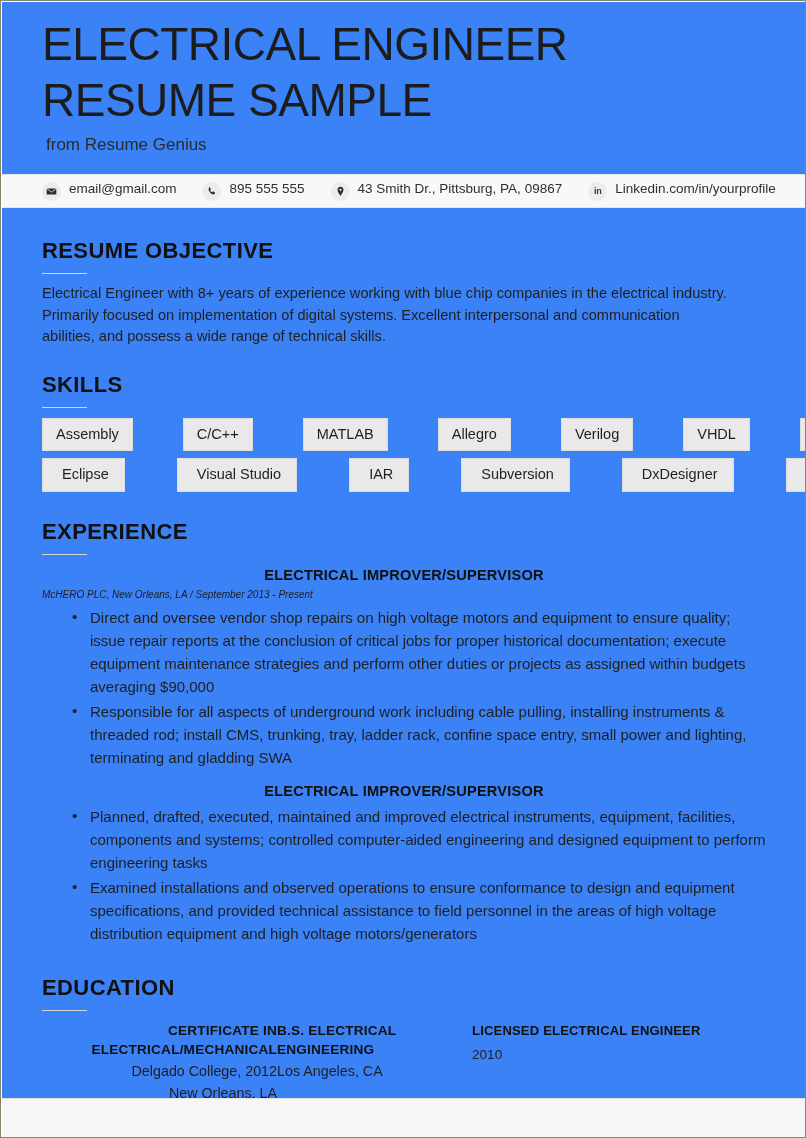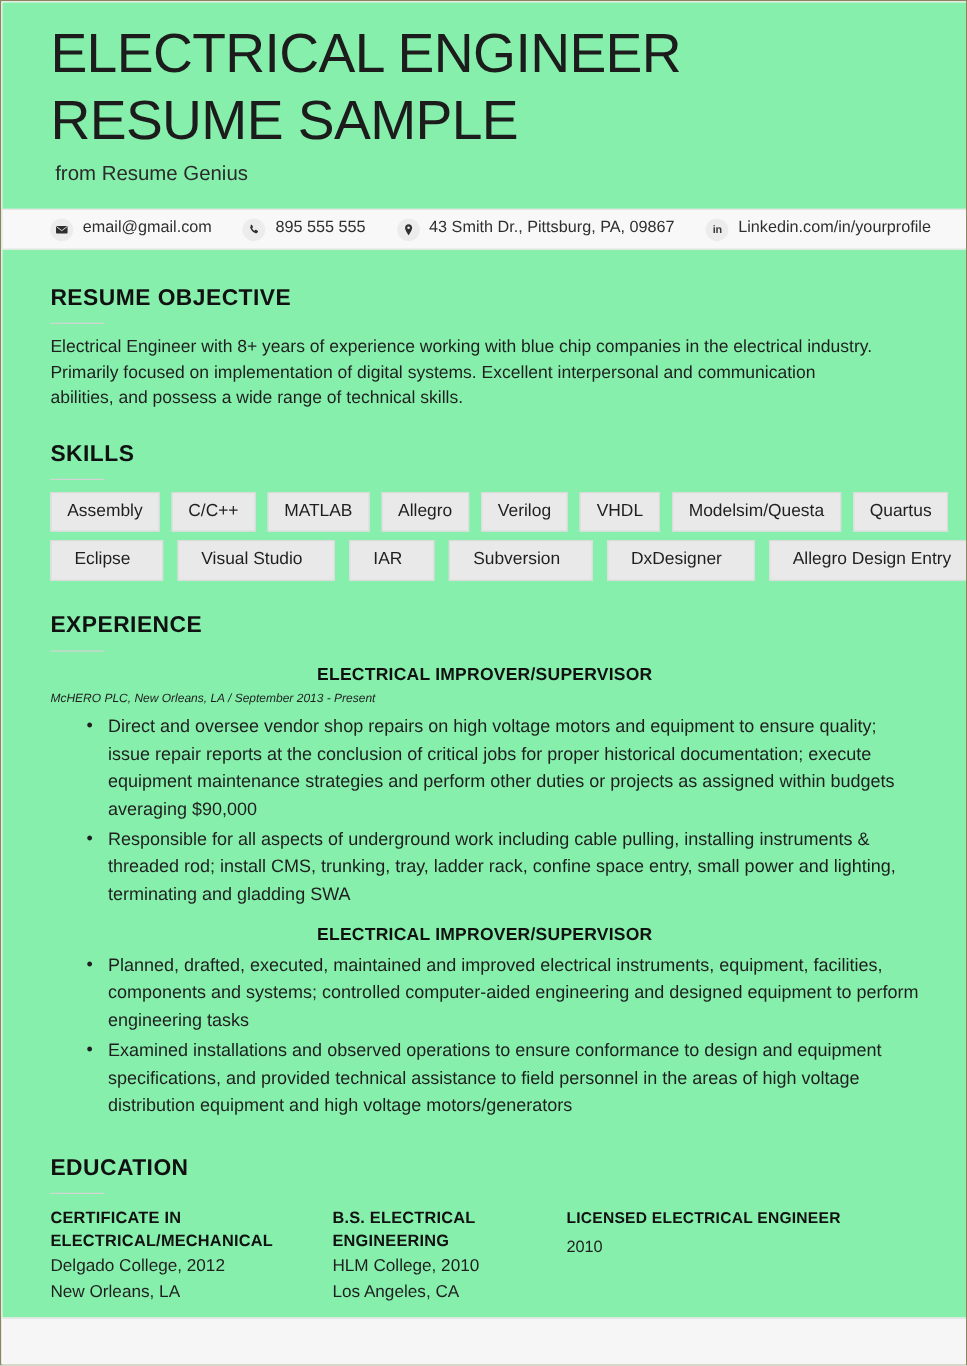--- a/index.html
+++ b/index.html
@@ -20,21 +20,21 @@
     background: #ffffff;
     border: 1px solid #8a8660;
     overflow: hidden;
   }
   .sheet {
     position: absolute;
     left: 1px;
     top: 1px;
     width: 804px;
     height: 1096px;
-    background: #86efac;
+    background: #3b82f6;
     box-sizing: border-box;
   }
   .footer-strip {
     position: absolute;
     left: 1px;
     top: 1097px;
     width: 804px;
     height: 40px;
     background: #f6f6f6;
     border-top: 1px solid #e2e2e2;
@@ -105,21 +105,21 @@
     color: #2f2f2f;
     line-height: 1;
   }
 
   
   .content {
     padding: 0 40px;
   }
   .section { margin-top: 0; }
   .section-title {
-    font-size: 19px;
+    font-size: 22px;
     font-weight: 700;
     color: #111111;
     letter-spacing: 0.4px;
     margin: 0;
     text-transform: uppercase;
   }
   .section-rule {
     width: 45px;
     height: 1px;
     background: #d4d4d4;
@@ -135,34 +135,35 @@
     max-width: 690px;
   }
 
   
   #skills-section { padding-top: 24px; }
   .skills-rows { margin-top: 10px; }
   .skills-row {
     display: flex;
     flex-wrap: nowrap;
     margin-bottom: 7px;
+    gap: 40px;
   }
   .skill-tag {
     background: #e9e9e9;
     border: 1px solid #dcdcdc;
     color: #1f1f1f;
     font-size: 14.5px;
     line-height: 1;
     padding: 8px 13px 9px 13px;
     margin-right: 10px;
     box-sizing: border-box;
     white-space: nowrap;
   }
   .skills-row .skill-tag:last-child { margin-right: 0; }
-  .skills-row--2 .skill-tag { padding-left: 19px; padding-right: 26px; margin-right: 12px; }
+  .skills-row--2 .skill-tag { padding-left: 19px; padding-right: 15px; margin-right: 12px; }
 
   
   #experience-section { padding-top: 20px; }
   .job { margin-top: 14px; }
   .job:first-of-type { margin-top: 12px; }
   .job-title {
     font-size: 14.6px;
     font-weight: 700;
     color: #111111;
     letter-spacing: 0.2px;
@@ -198,21 +199,21 @@
     color: #1f1f1f;
   }
 
   
   #education-section { padding-top: 28px; }
   .edu-grid {
     display: flex;
     margin-top: 10px;
   }
   .edu-col { box-sizing: border-box; }
-  .edu-col-0 { width: 235px; }
+  .edu-col-0 { width: 235px; text-align: right; }
   .edu-col-1 { width: 195px; }
   .edu-col-2 { width: 240px; }
   .edu-degree {
     font-size: 13.6px;
     font-weight: 700;
     color: #111111;
     line-height: 19px;
     letter-spacing: 0.2px;
     margin: 0;
     text-transform: uppercase;
@@ -336,21 +337,20 @@
         <h2 class="section-title">EDUCATION</h2>
         <div class="section-rule"></div>
         <div class="edu-grid" id="education-grid">
             <div class="edu-col edu-col-0">
               <div class="edu-degree">CERTIFICATE IN ELECTRICAL/MECHANICAL</div>
               <div class="edu-line">Delgado College, 2012</div>
               <div class="edu-line">New Orleans, LA</div>
             </div>
             <div class="edu-col edu-col-1">
               <div class="edu-degree">B.S. ELECTRICAL ENGINEERING</div>
-              <div class="edu-line">HLM College, 2010</div>
               <div class="edu-line">Los Angeles, CA</div>
             </div>
             <div class="edu-col edu-col-2">
               <div class="edu-degree">LICENSED ELECTRICAL ENGINEER</div>
               <div class="edu-line">2010</div>
             </div>
           </div>
       </div>
 
     </div>

